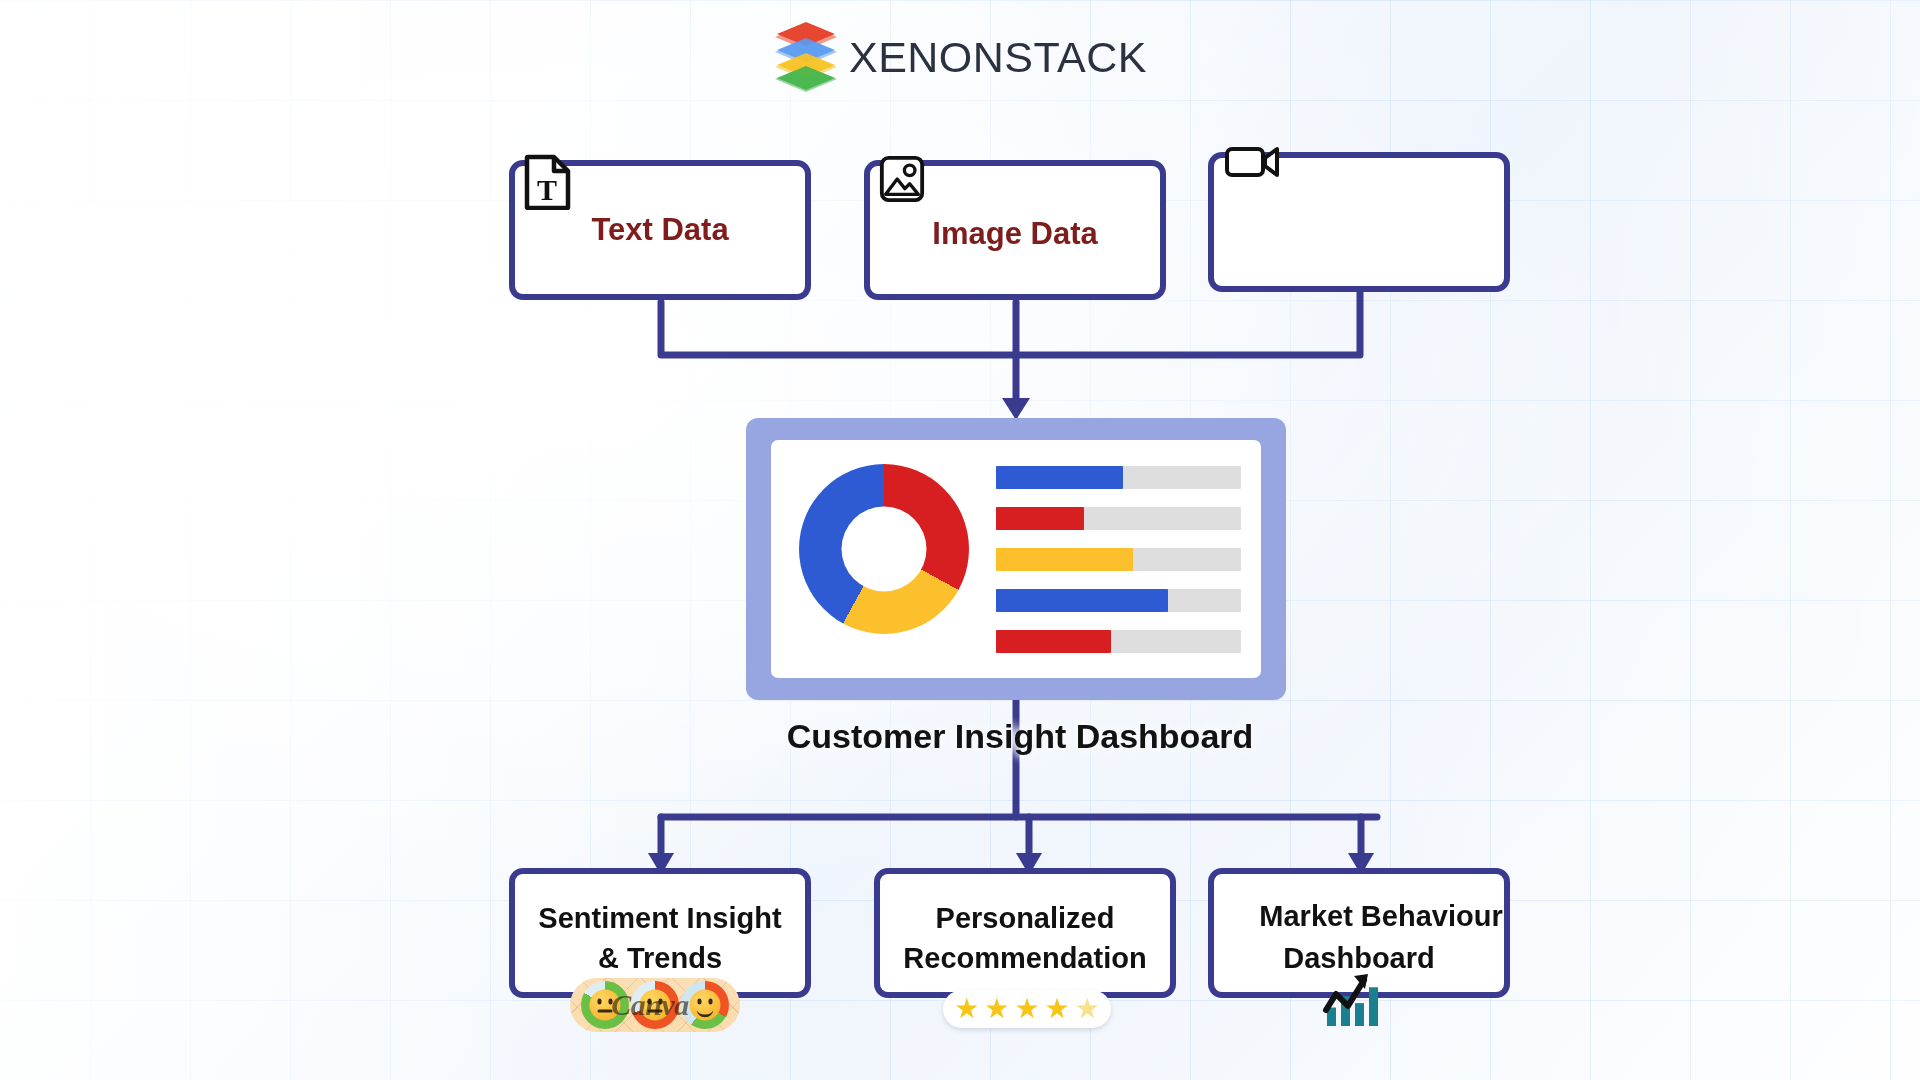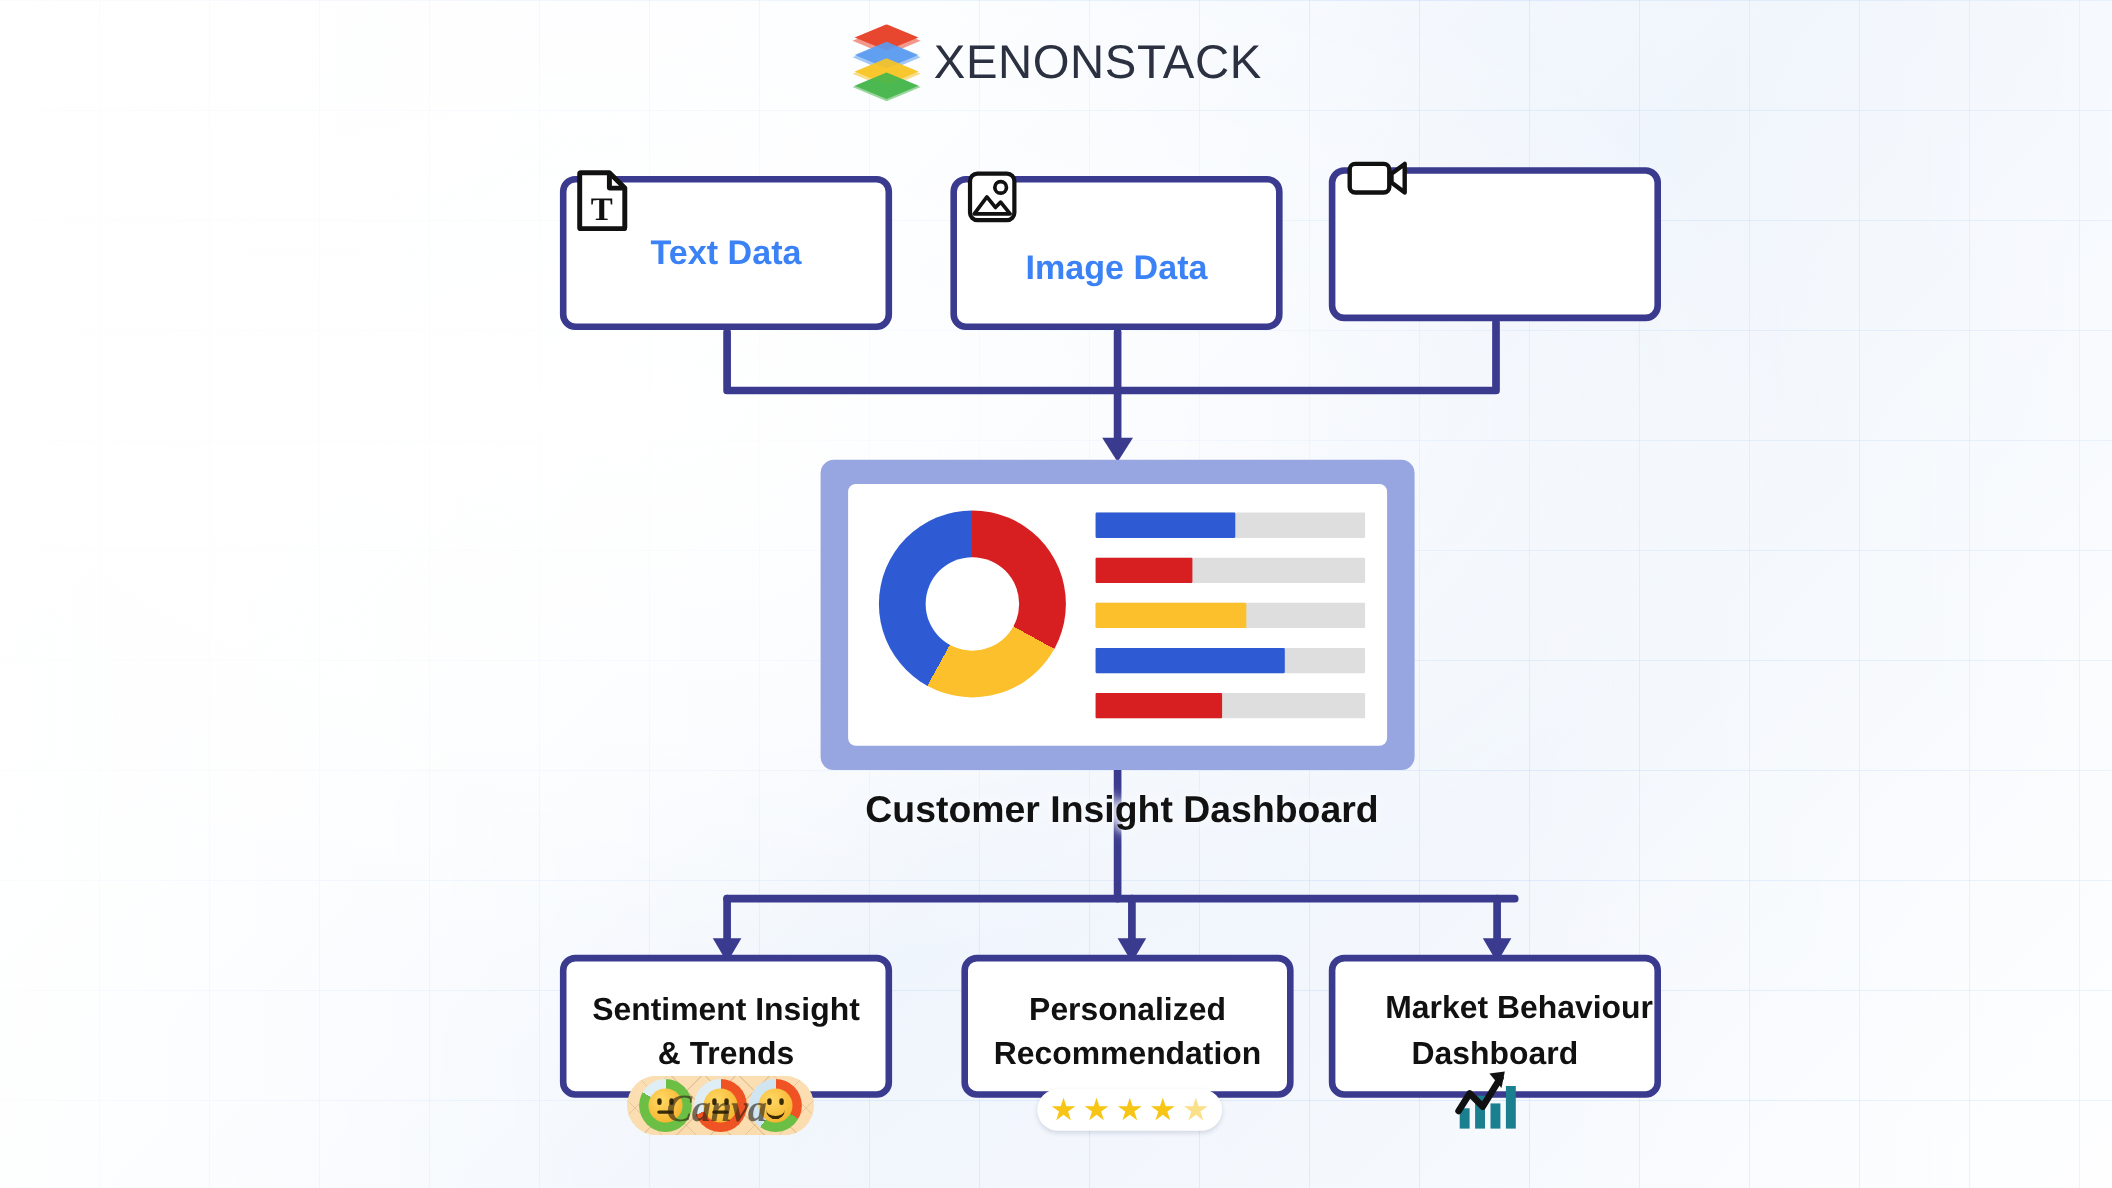--- a/index.html
+++ b/index.html
@@ -67,21 +67,21 @@
     box-sizing: border-box;
     z-index: 4;
   }
   .node-label {
     position: absolute;
     left: 0; right: 0;
     text-align: center;
     line-height: 1.16;
   }
   .src-label {
-    color: #3b82f6;
+    color: #7f1d1d;
     font-weight: bold;
     font-size: 31px;
   }
   .out-label {
     color: #111111;
     font-weight: bold;
     font-size: 29px;
   }
 
   .src-icon {
@@ -195,21 +195,21 @@
   .mouth-flat{position:absolute;left:8px;right:8px;top:20px;height:3px;background:#3a2a06;border-radius:2px;}
   .mouth-smile{position:absolute;left:7px;right:7px;top:17px;height:8px;border-bottom:3px solid #3a2a06;border-radius:0 0 40px 40px;}
   #canva-wm {
     position: absolute;
     left: 606px; top: 988px;
     width: 88px;
     text-align: center;
     font-family: "Liberation Serif", serif;
     font-style: italic;
     font-weight: bold;
-    font-size: 35px;
+    font-size: 30px;
     color: rgba(40,30,20,0.62);
     z-index: 9;
     pointer-events: none;
     letter-spacing: -0.5px;
   }
   #star-badge {
     left: 943px; top: 990px;
     width: 168px; height: 38px;
     border-radius: 20px;
     background: #ffffff;
@@ -282,21 +282,21 @@
   </div>
 
   <div class="node" style="left:864px; top:160px; width:302px; height:140px;">
     <div class="src-icon">
       <svg viewBox="0 0 50 52" width="48" height="50">
         <rect x="4" y="4" width="42" height="44" rx="7" fill="#ffffff" stroke="#111111" stroke-width="4"></rect>
         <circle cx="33" cy="17" r="5.5" fill="#ffffff" stroke="#111111" stroke-width="3.5"></circle>
         <path d="M8 42 L20 26 L28 36 L33 31 L42 42 Z" fill="#ffffff" stroke="#111111" stroke-width="3.5" stroke-linejoin="round"></path>
       </svg>
     </div>
-    <div class="node-label src-label" style="top:60px;">Image Data</div>
+    <div class="node-label src-label" style="top:50px;">Image Data</div>
   </div>
 
   <div class="node" style="left:1208px; top:152px; width:302px; height:140px;">
     <div class="src-icon" style="top:-16px; left:10px; width:58px; height:44px;">
       <svg viewBox="0 0 58 40" width="58" height="40">
         <rect x="3" y="7" width="36" height="26" rx="5" fill="#ffffff" stroke="#111111" stroke-width="4"></rect>
         <path d="M41 16 L53 7 L53 33 L41 24 Z" fill="#ffffff" stroke="#111111" stroke-width="4" stroke-linejoin="round"></path>
       </svg>
     </div>
   </div>

